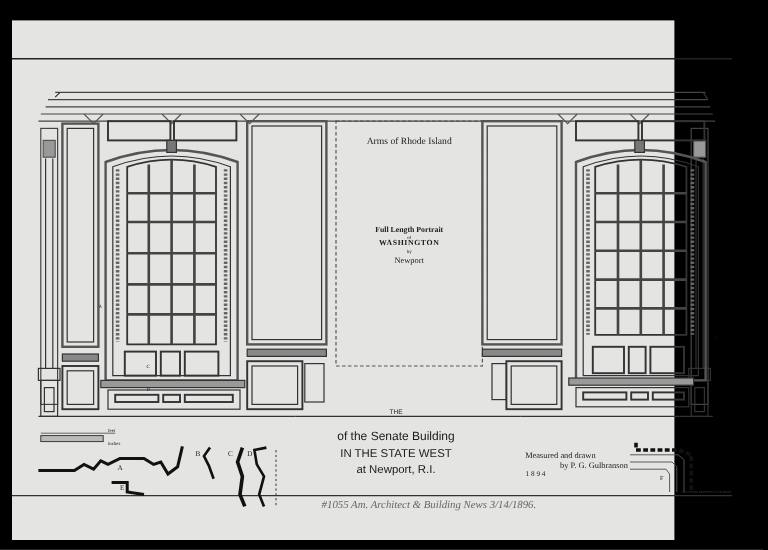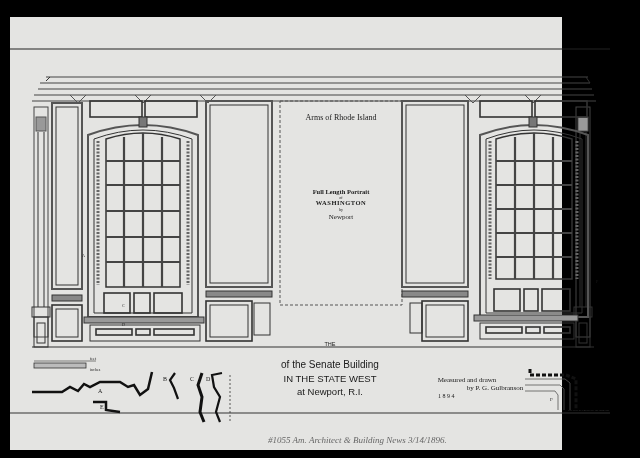--- a/index.html
+++ b/index.html
@@ -161,16 +161,16 @@
   <div class="ttl" style="left:180px;top:359px;font-size:6px;">C</div>
   <div class="ttl" style="left:196px;top:359px;font-size:6px;">D</div>
   <div class="ttl" style="left:90px;top:387px;font-size:6px;">E</div>
   <div class="ttl" style="left:540px;top:380px;font-size:5px;">F</div>
 
   <div class="ttl" style="left:72px;top:236px;font-size:4px;">A</div>
   <div class="ttl" style="left:112px;top:286px;font-size:4px;">C</div>
   <div class="ttl" style="left:112px;top:305px;font-size:4px;">D</div>
   <div class="ttl" style="left:586px;top:262px;font-size:4px;">F</div>
 
-  <div class="ttl" style="left:258px;top:398px;font-size:9px;font-style:italic;color:#666;margin-top:20px;">#1055 Am. Architect &amp; Building News 3/14/1896.</div>
+  <div class="ttl" style="left:258px;top:398px;font-size:9px;font-style:italic;color:#666;">#1055 Am. Architect &amp; Building News 3/14/1896.</div>
 
   <div class="ttl" style="left:558px;top:392px;font-size:2.5px;color:#444;">HELIOTYPE PRINTING CO. BOSTON</div>
 </div>
 
 </body></html>

